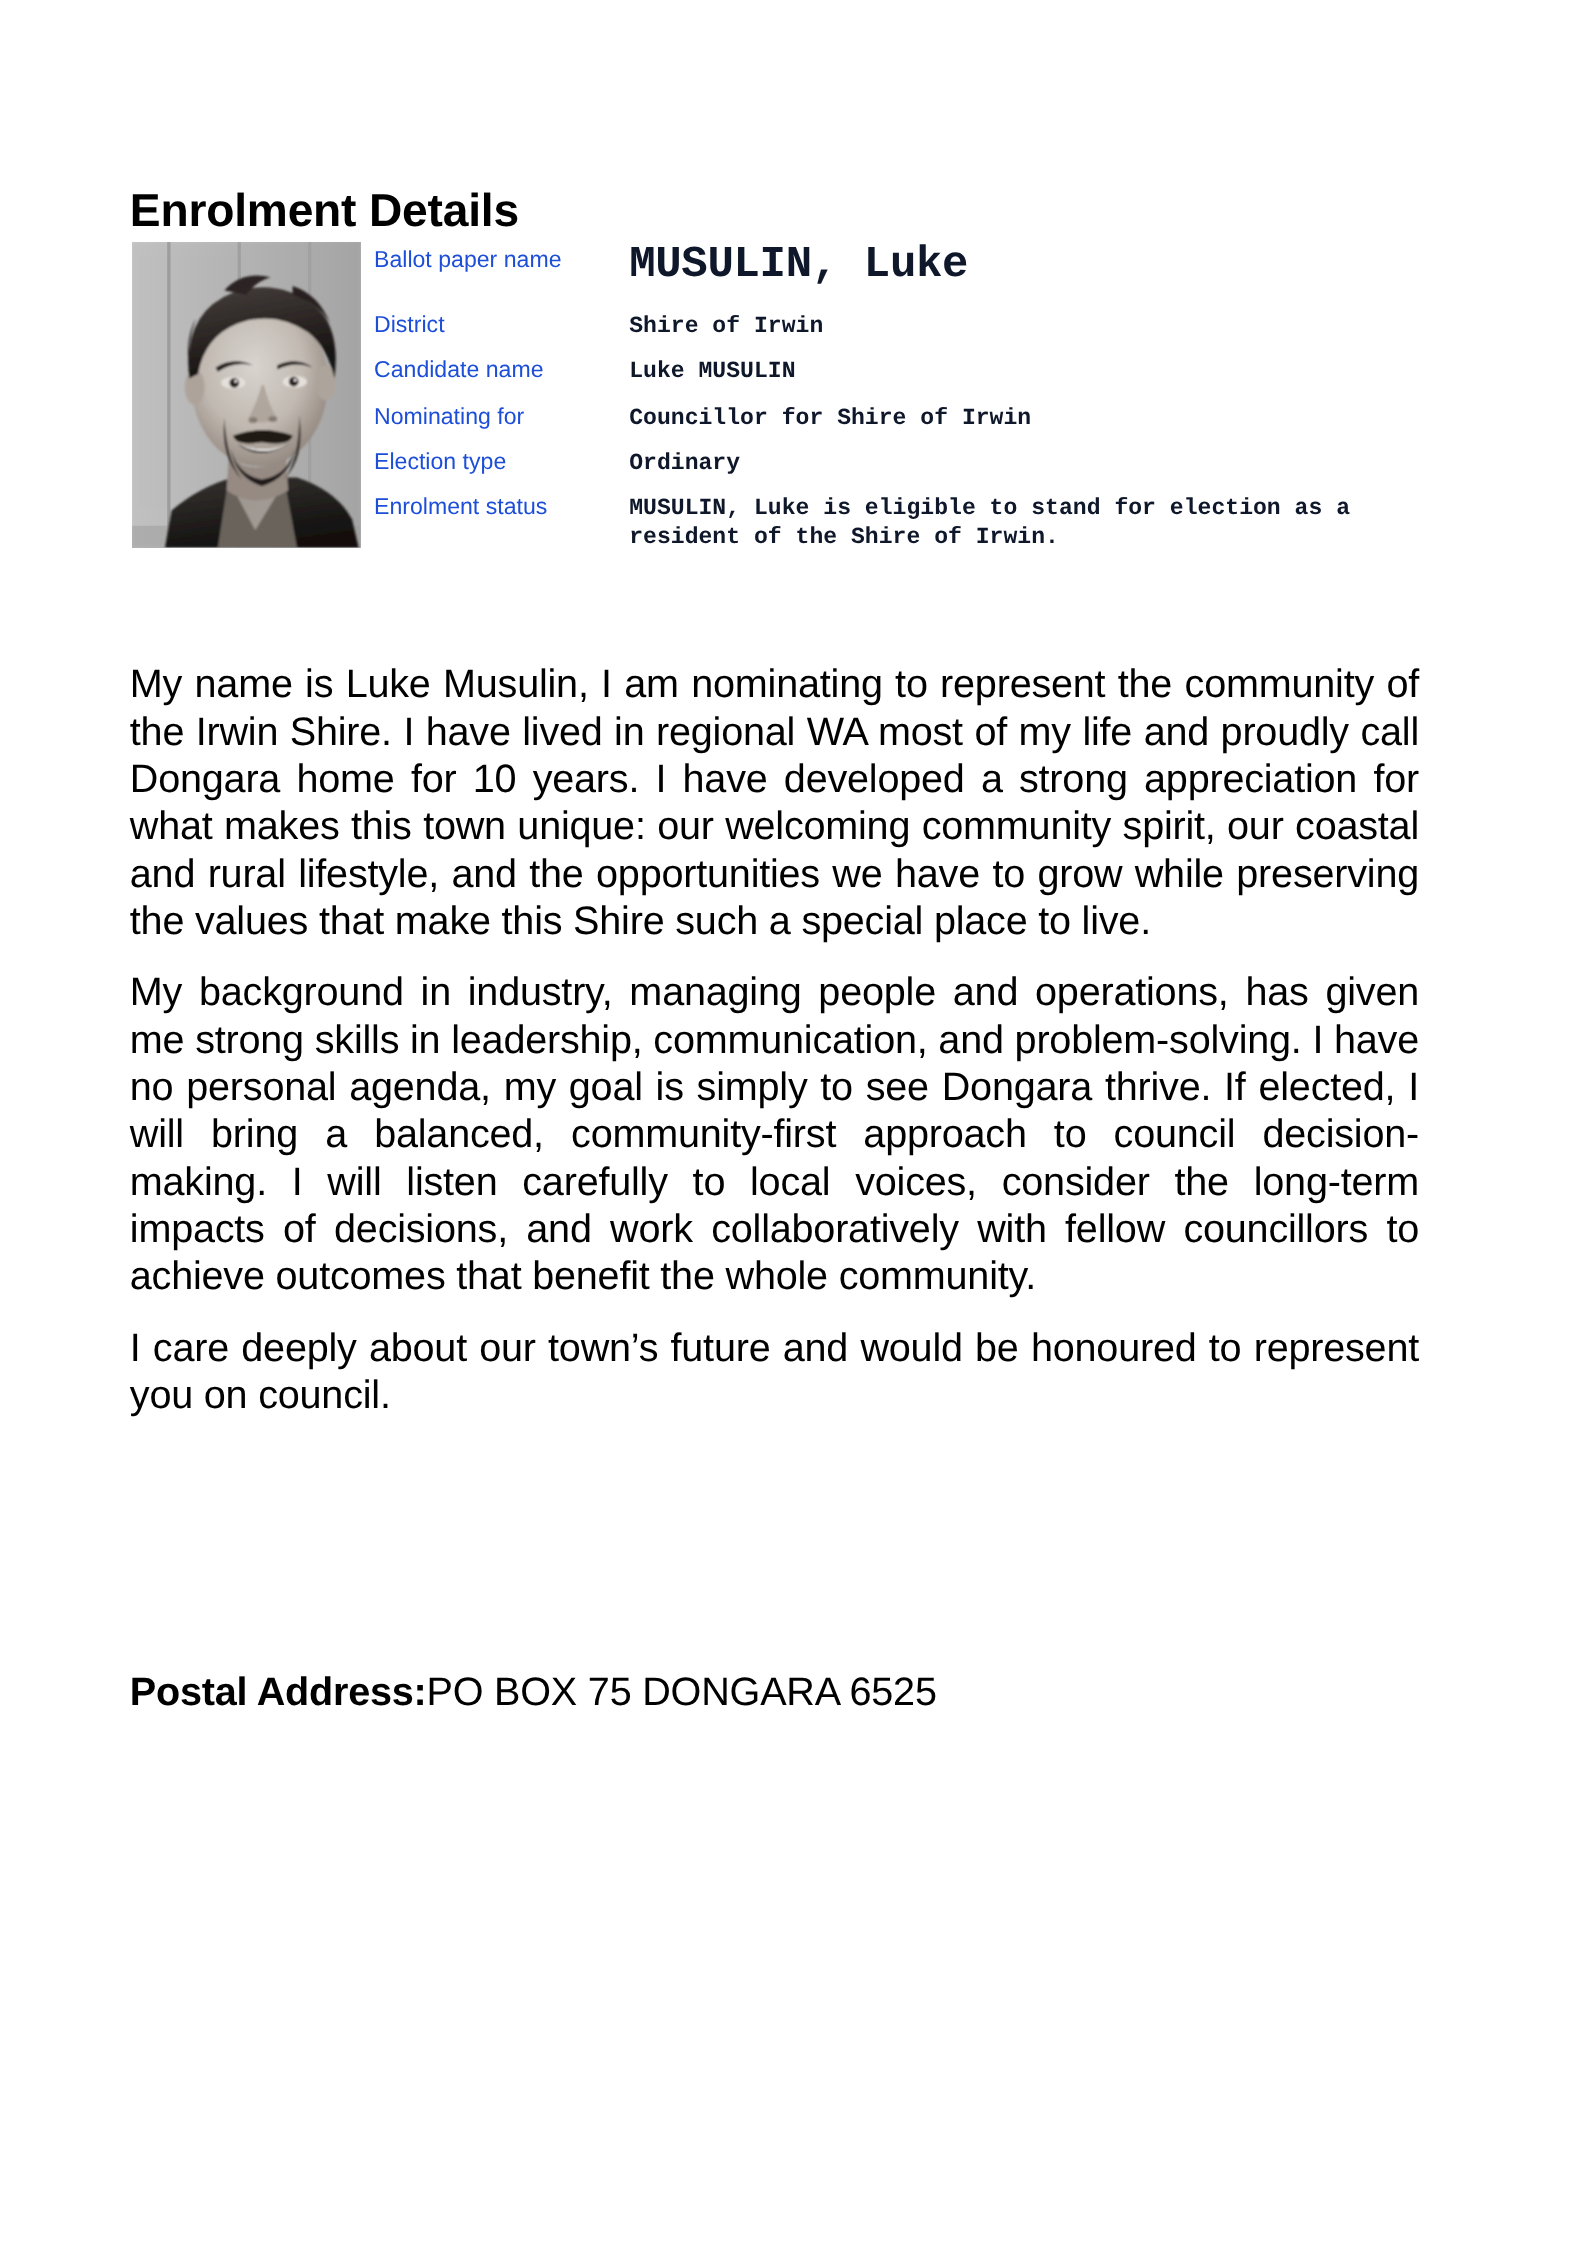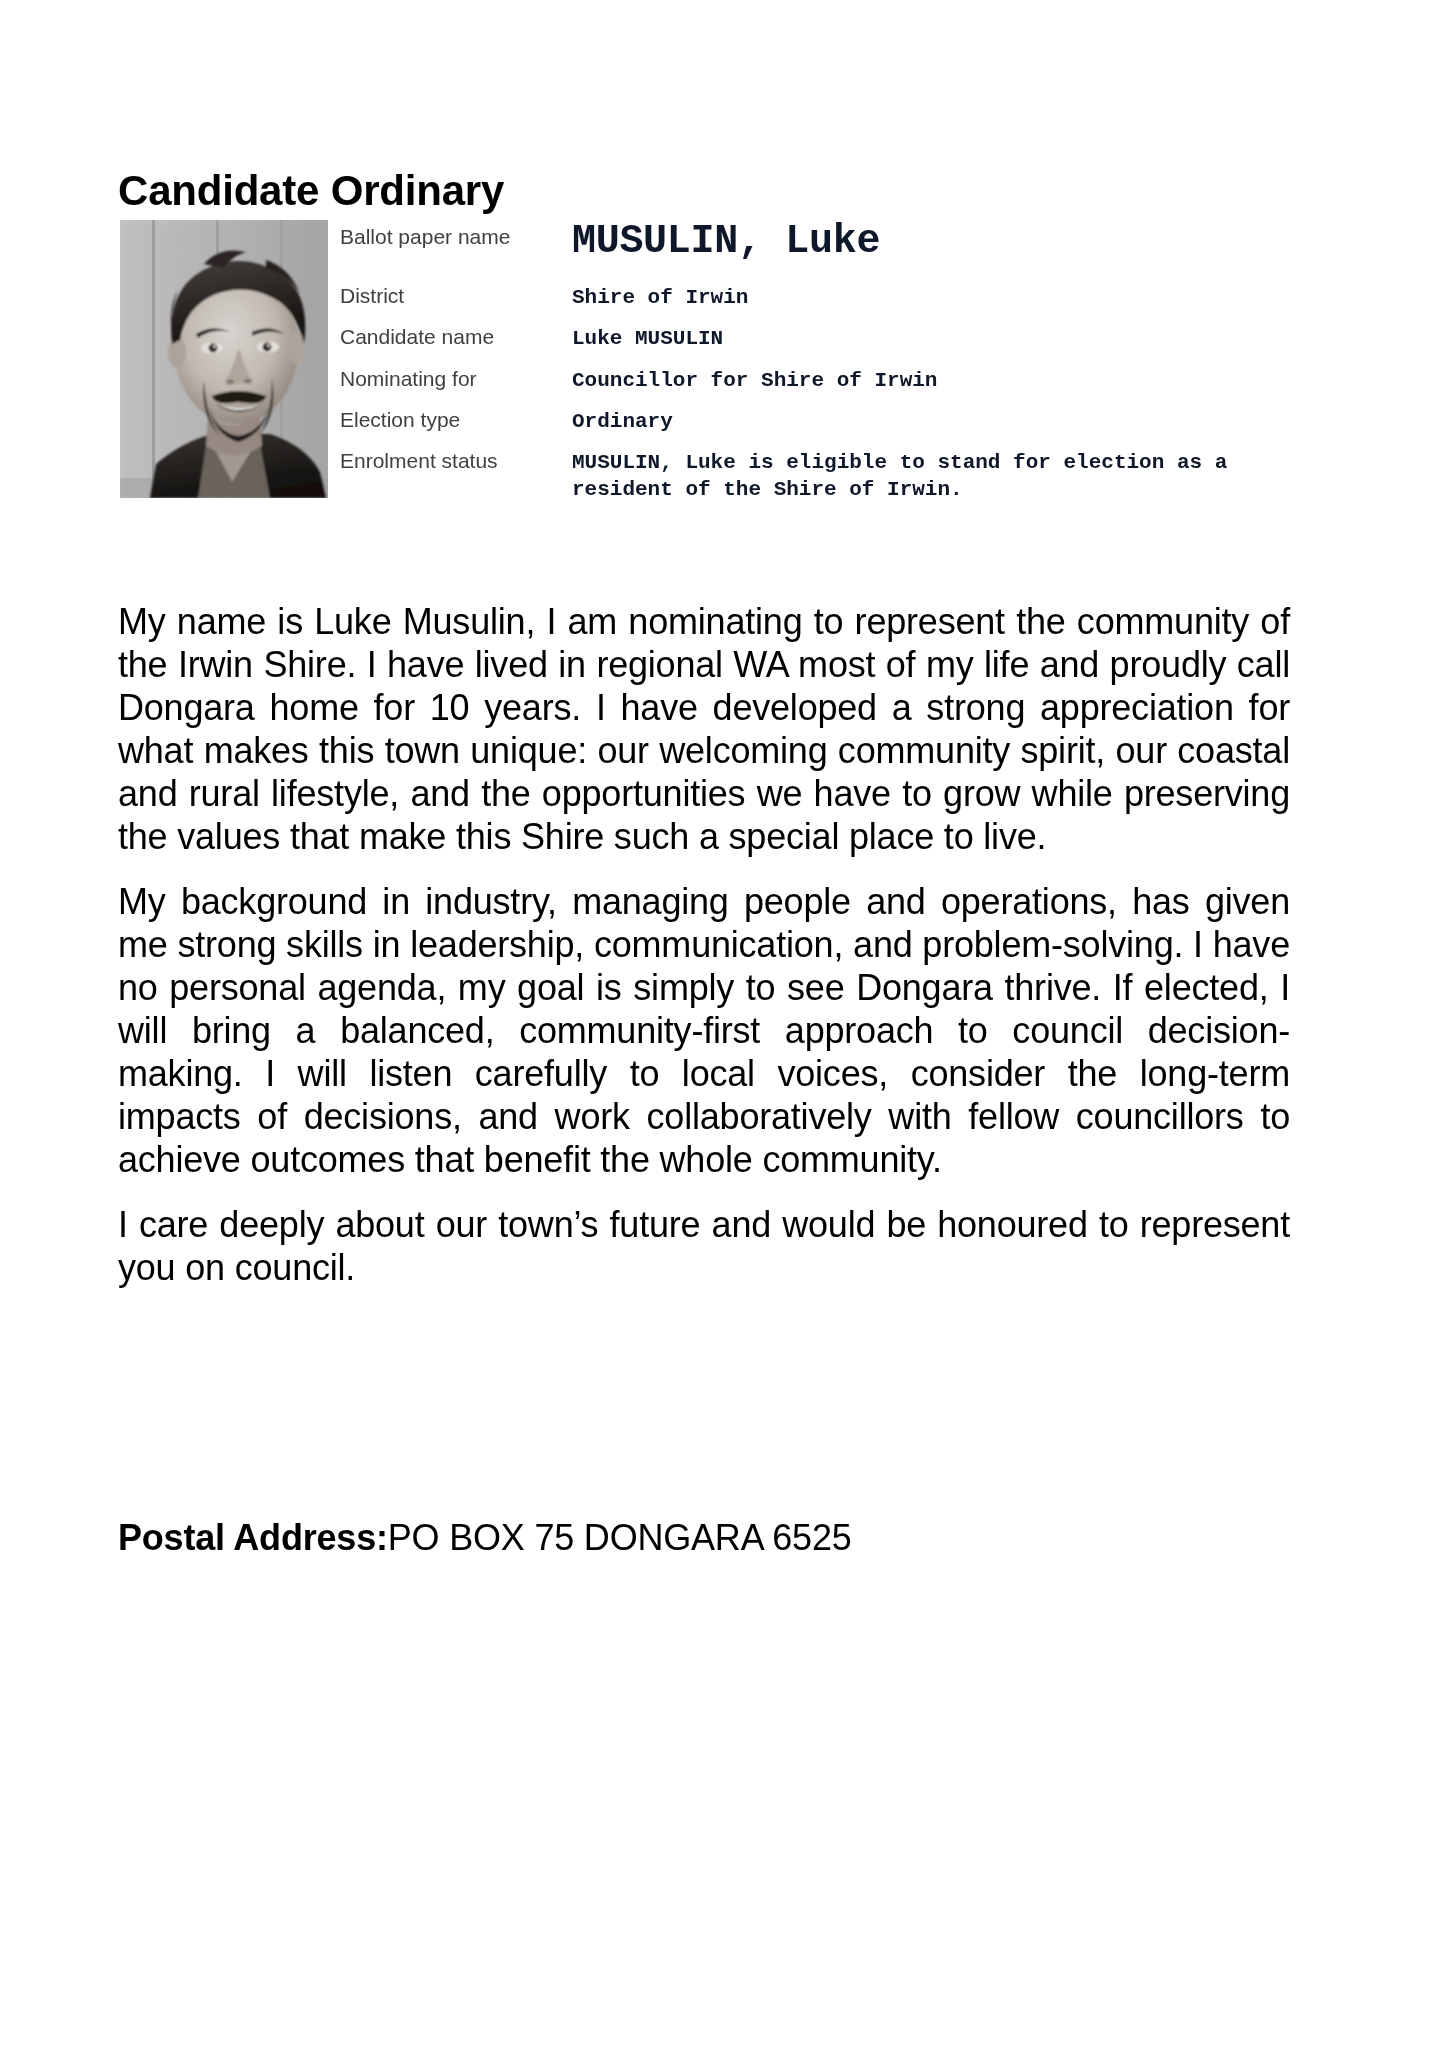--- a/index.html
+++ b/index.html
@@ -54,21 +54,21 @@
     display: flex;
     align-items: baseline;
     margin-bottom: 14px;
   }
   .detail-row.primary { margin-bottom: 22px; }
   .detail-label {
     flex: 0 0 232px;
     font-size: 21px;
     font-weight: normal;
     line-height: 1.15;
-    color: #404040;
+    color: #1d4ed8;
   }
   .detail-value {
     flex: 1 1 auto;
     font-size: 21px;
     font-weight: bold;
     line-height: 1.3;
     color: #0f172a;
     font-family: Liberation Mono, monospace;
   }
   .detail-row.primary .detail-label {
@@ -123,21 +123,21 @@
   }
   .postal .postal-value {
     font-weight: normal;
   }
 </style>
 </head>
 <body>
 
 <div class="page">
 
-  <h1 class="page-title">Candidate Ordinary</h1>
+  <h1 class="page-title">Enrolment Details</h1>
 
   <div class="photo">
     <svg viewBox="0 0 208 278" preserveAspectRatio="xMidYMid slice">
       <defs>
         <linearGradient id="wallg" x1="0" y1="0" x2="1" y2="0">
           <stop offset="0%" stop-color="#c9c9c9"></stop>
           <stop offset="45%" stop-color="#bcbcbc"></stop>
           <stop offset="100%" stop-color="#ababab"></stop>
         </linearGradient>
         <radialGradient id="faceg" cx="45%" cy="40%" r="68%">

